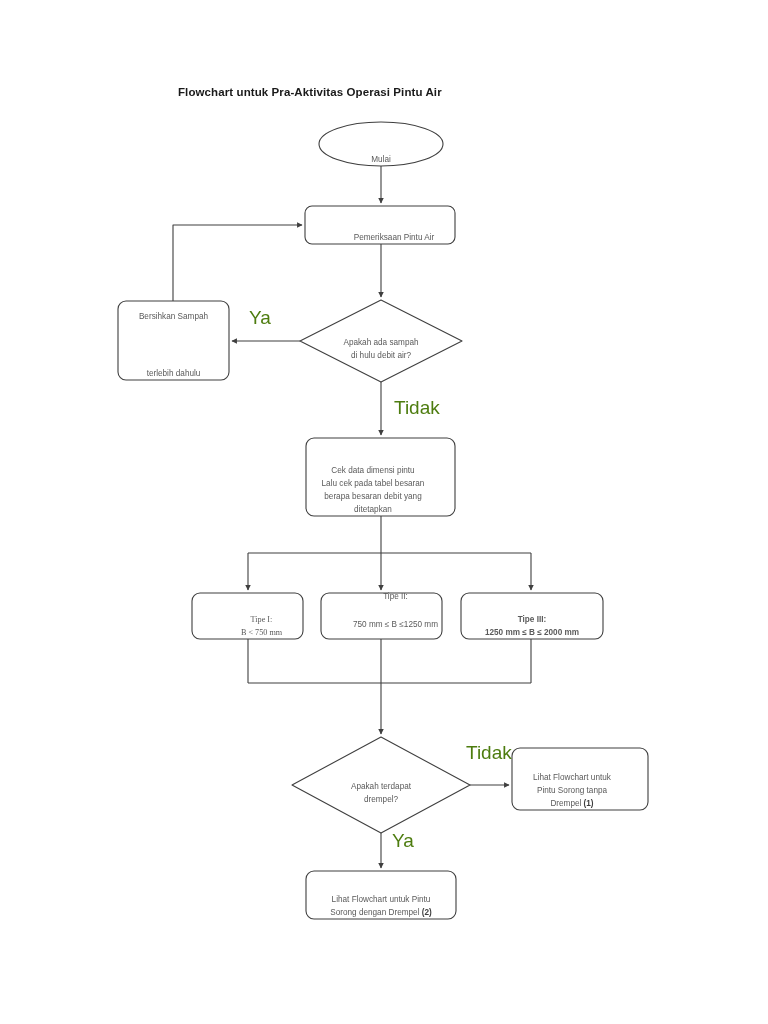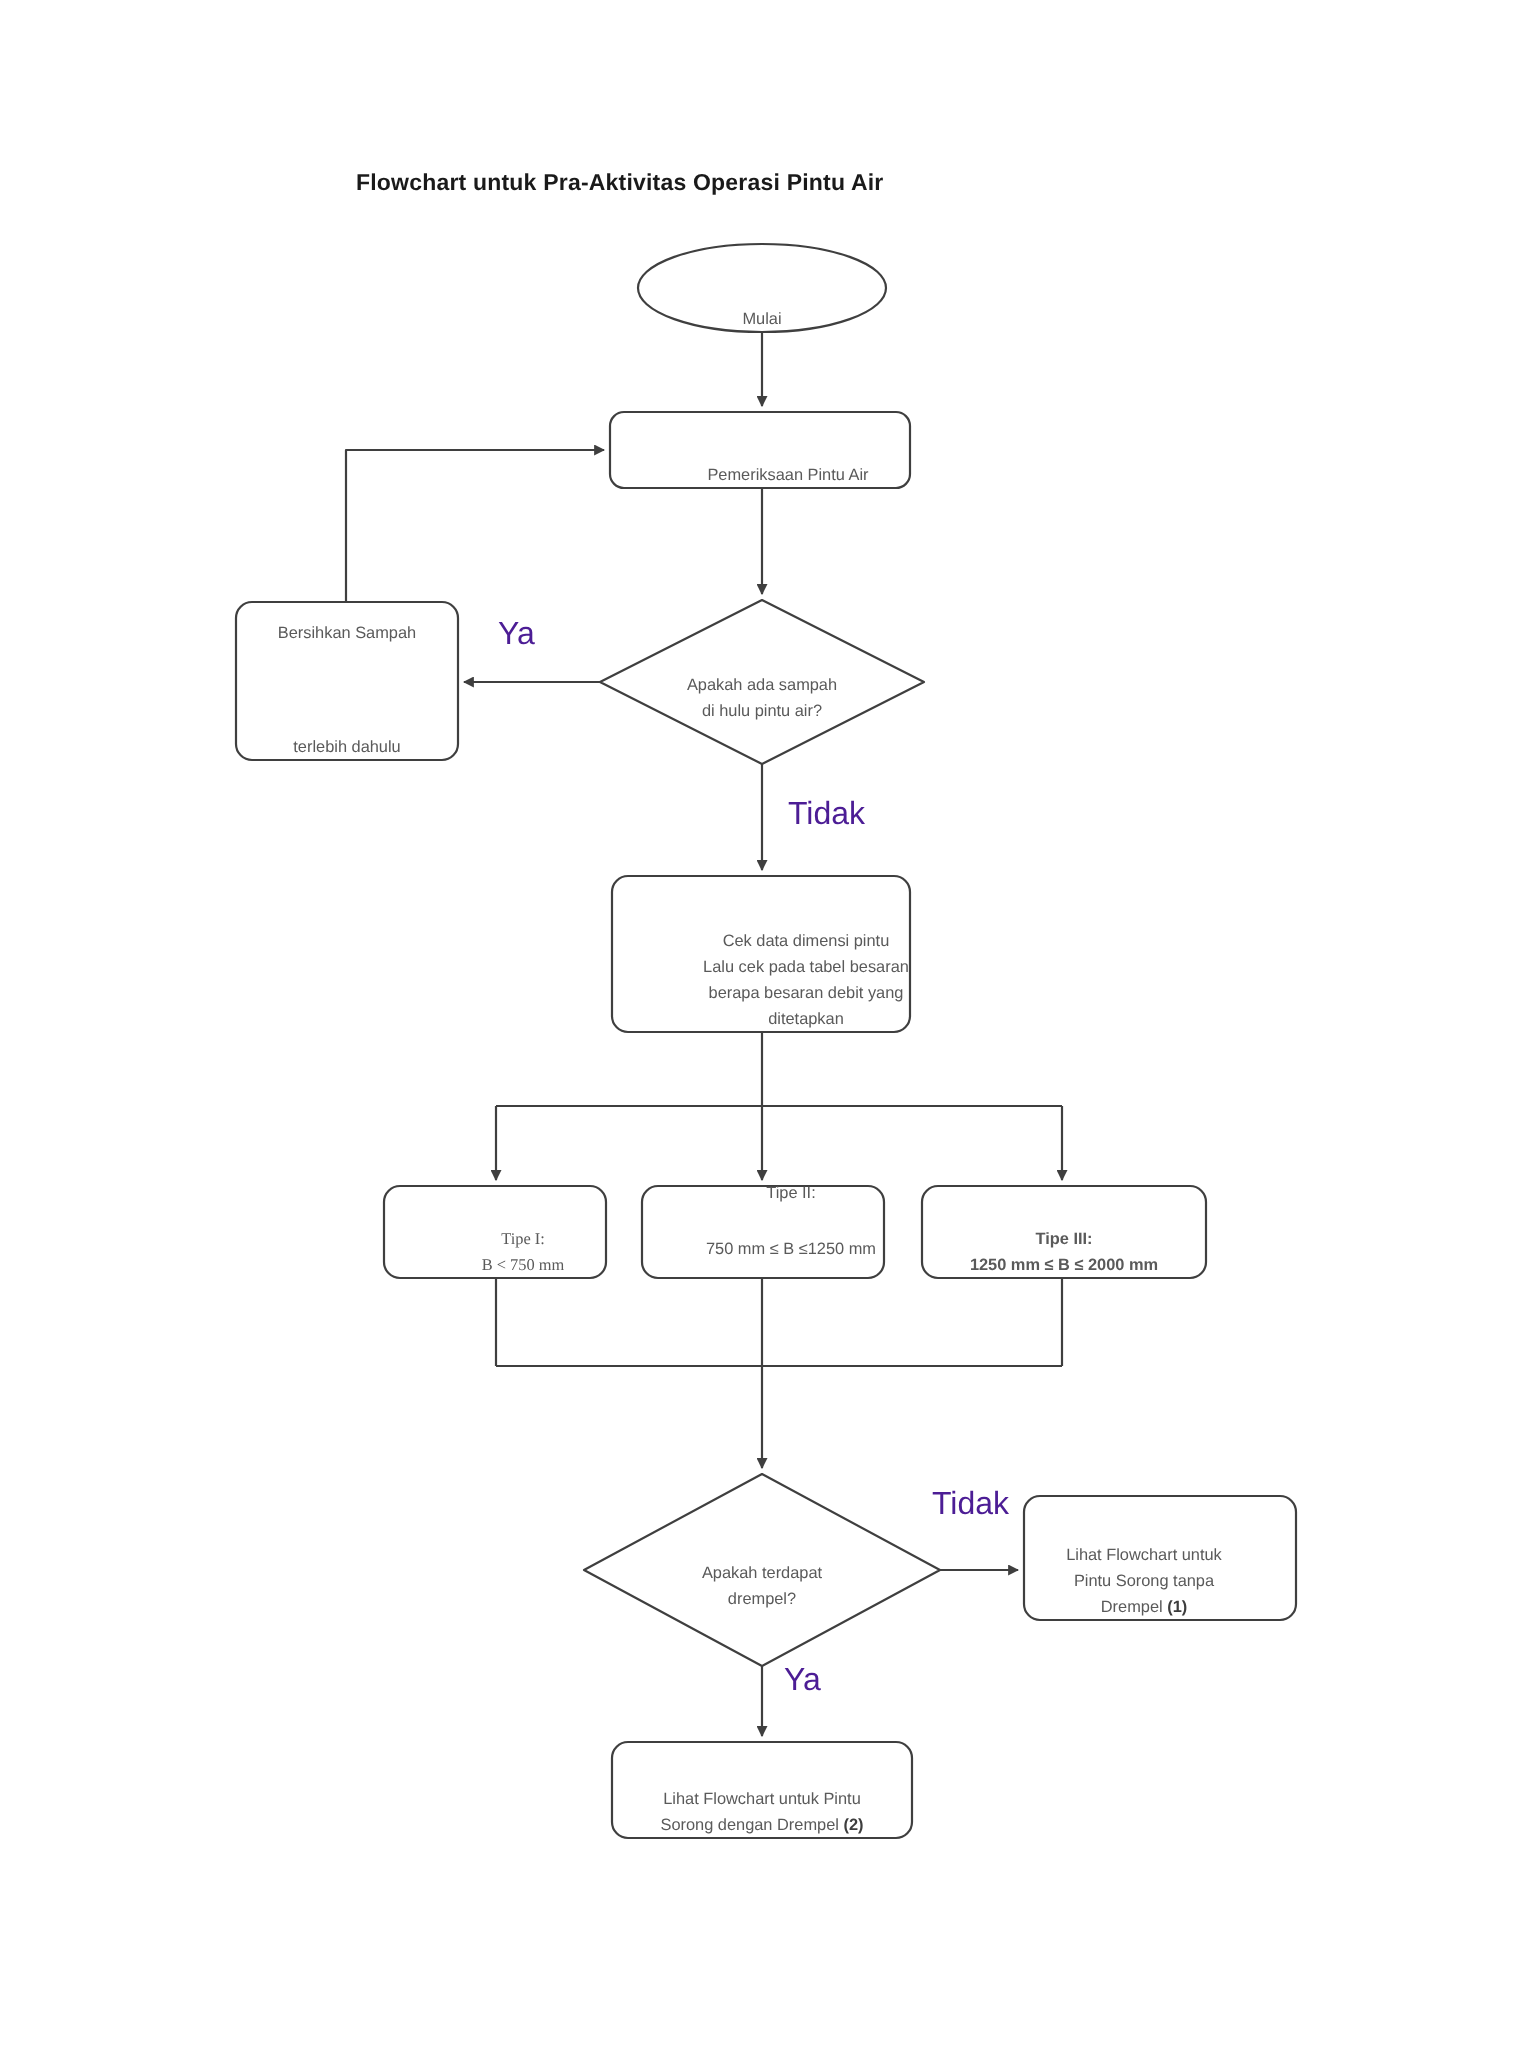--- a/index.html
+++ b/index.html
@@ -43,22 +43,22 @@
     font-size: 8.2px;
     line-height: 13px;
     pointer-events: none;
   }
   .node-label .ln {
     display: block;
     white-space: nowrap;
   }
   .edge-label {
     position: absolute;
-    color: #4c1d95;
-    font-size: 16px;
+    color: #4d7c0f;
+    font-size: 19px;
     line-height: 16px;
     white-space: nowrap;
   }
   .bold-inline { font-weight: bold; color: #3d3d3d; }
 </style>
 </head>
 <body>
 
 <svg id="canvas" viewBox="0 0 768 1024">
   <defs>
@@ -123,29 +123,29 @@
 <div class="node-label" style="left:319px; top:122px; width:124px; height:44px;">
   <span class="ln">Mulai</span>
 </div>
 
 <div class="node-label" style="left:305px; top:206px; width:178px; height:38px;">
   <span class="ln">Pemeriksaan Pintu Air</span>
 </div>
 
 <div class="node-label" style="left:306px; top:320px; width:150px; height:42px;">
   <span class="ln">Apakah ada sampah</span>
-  <span class="ln">di hulu pintu air?</span>
+  <span class="ln">di hulu debit air?</span>
 </div>
 
 <div class="node-label" style="left:118px; top:301px; width:111px; height:79px;gap:44px;">
   <span class="ln">Bersihkan Sampah</span>
   <span class="ln">terlebih dahulu</span>
 </div>
 
-<div class="node-label" style="left:320px; top:438px; width:166px; height:78px;">
+<div class="node-label" style="left:290px; top:438px; width:166px; height:78px;">
   <span class="ln">Cek data dimensi pintu</span>
   <span class="ln">Lalu cek pada tabel besaran</span>
   <span class="ln">berapa besaran debit yang</span>
   <span class="ln">ditetapkan</span>
 </div>
 
 <div class="node-label" style="left:200px; top:593px; width:123px; height:46px;font-family:Liberation Serif, serif;">
   <span class="ln">Tipe I:</span>
   <span class="ln">B &lt; 750 mm</span>
 </div>

